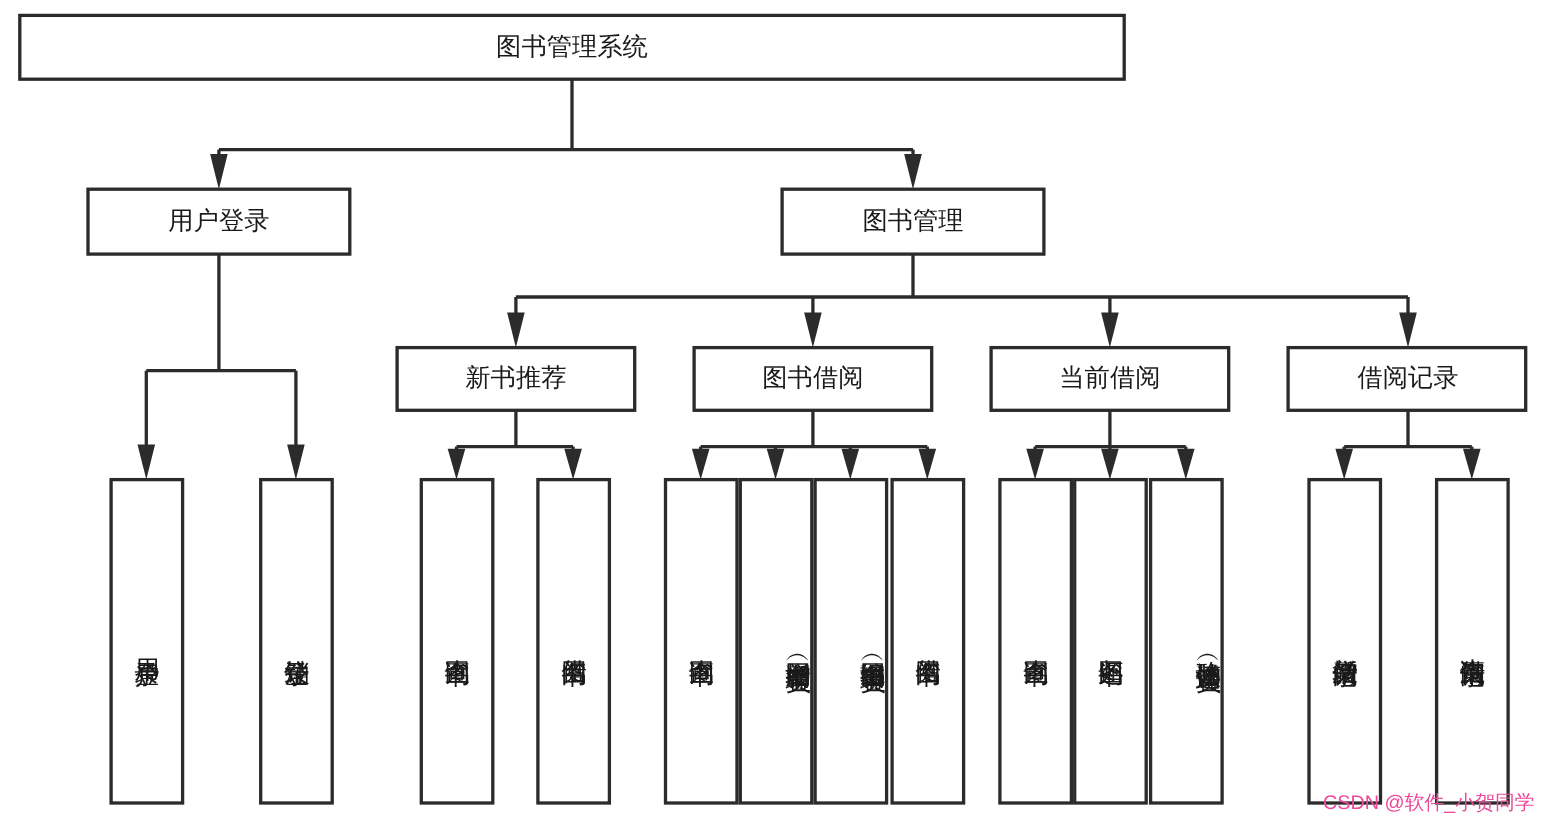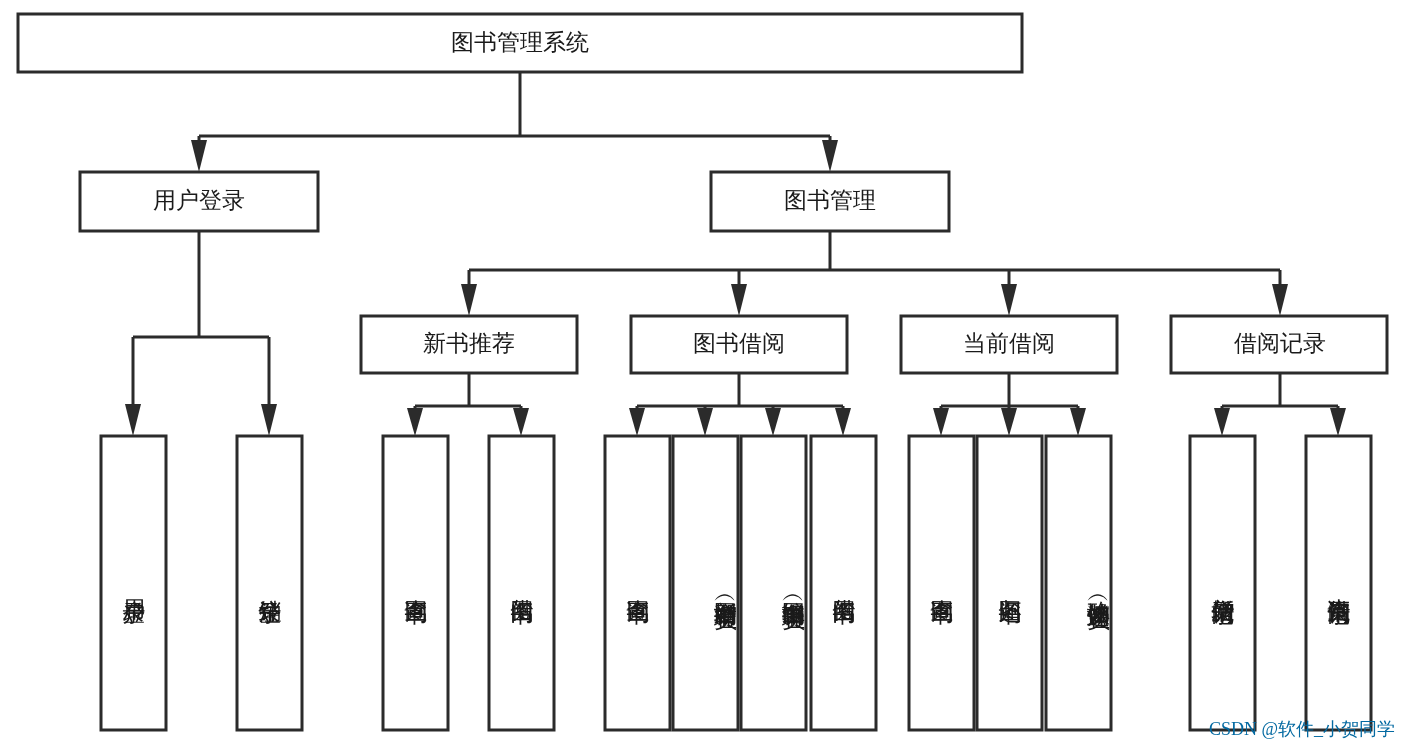--- a/index.html
+++ b/index.html
@@ -62,23 +62,23 @@
     align-items: center;
     justify-content: center;
     text-align: center;
     white-space: nowrap;
     pointer-events: none;
   }
   .watermark {
     position: absolute;
     right: 10px;
     bottom: 6px;
-    font-family: Liberation Serif, serif;
+    font-family: Liberation Sans, sans-serif;
     font-size: 18px;
-    color: #0369a1;
+    color: #ec4899;
     white-space: nowrap;
     user-select: none;
   }
 </style>
 </head>
 <body>
 
 <div id="diagram-root">
 
   <svg id="flowchart" viewBox="0 0 1405 747">

